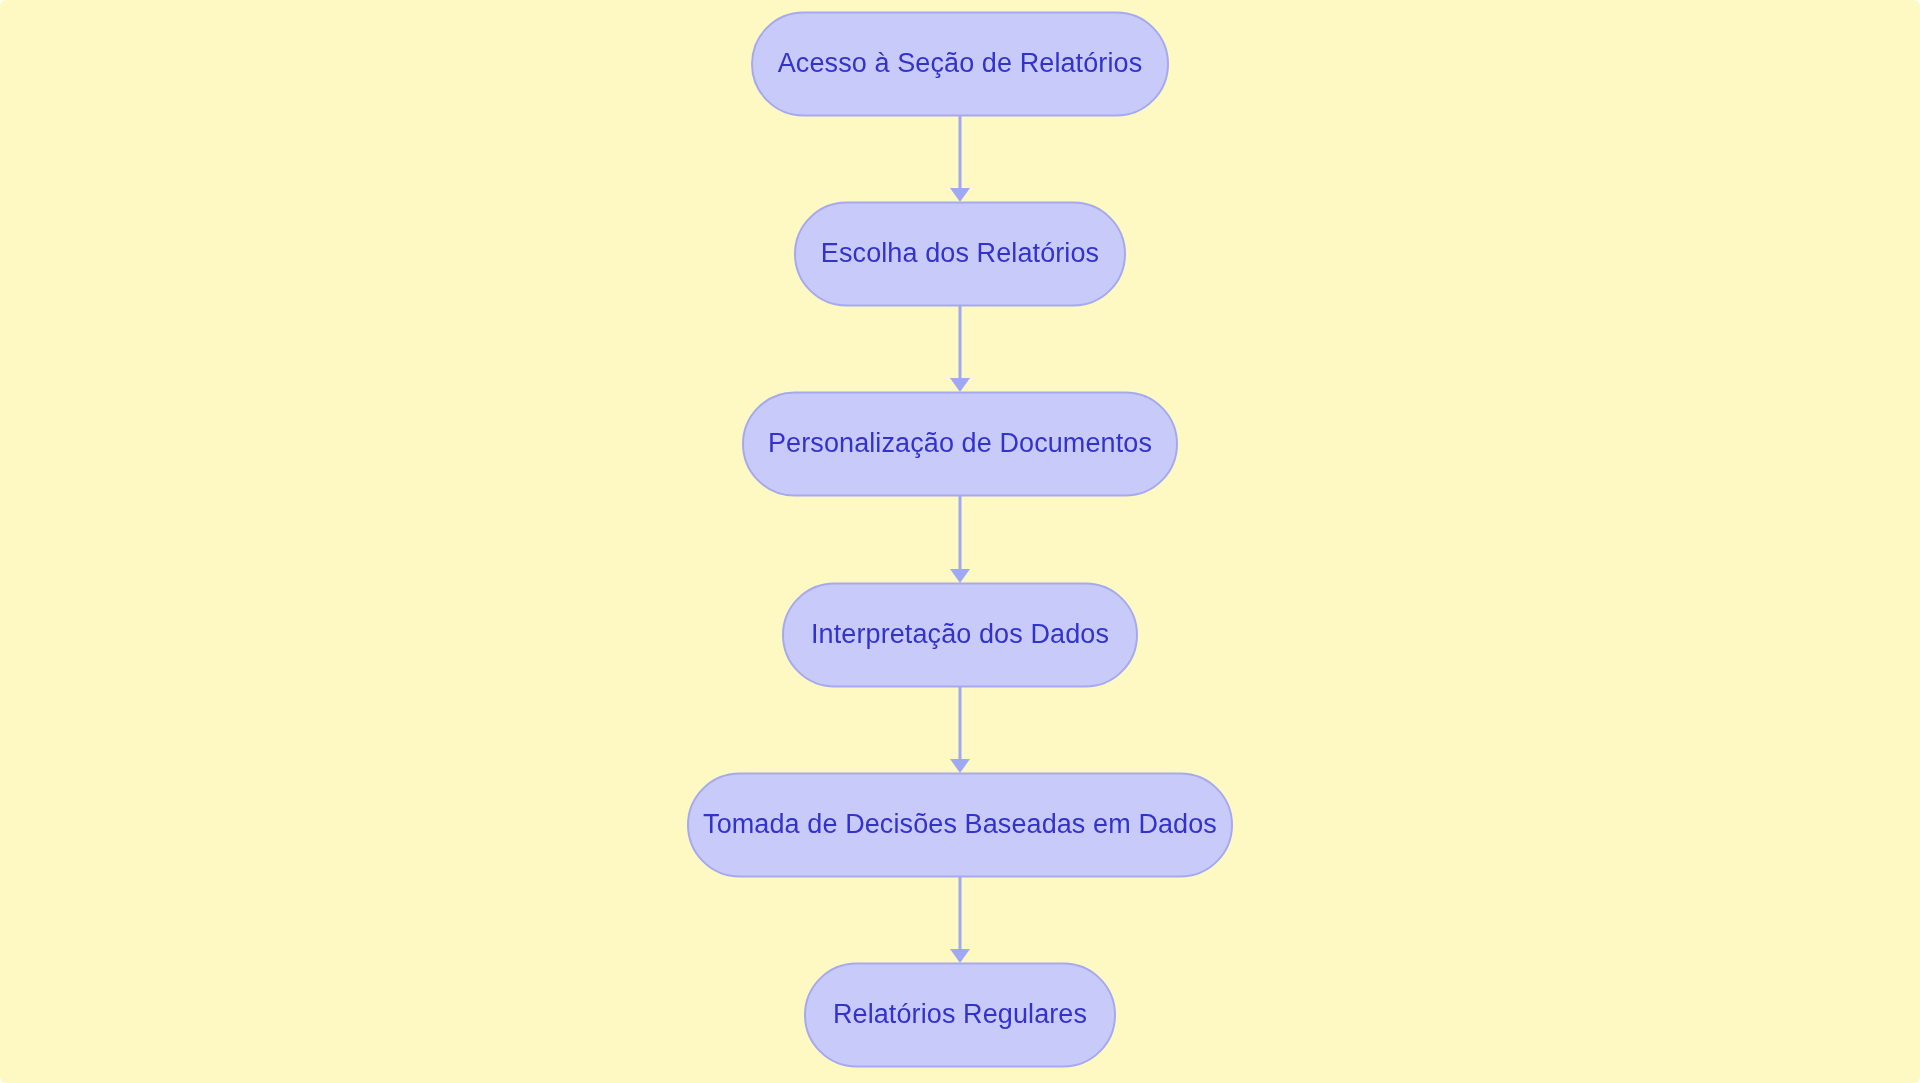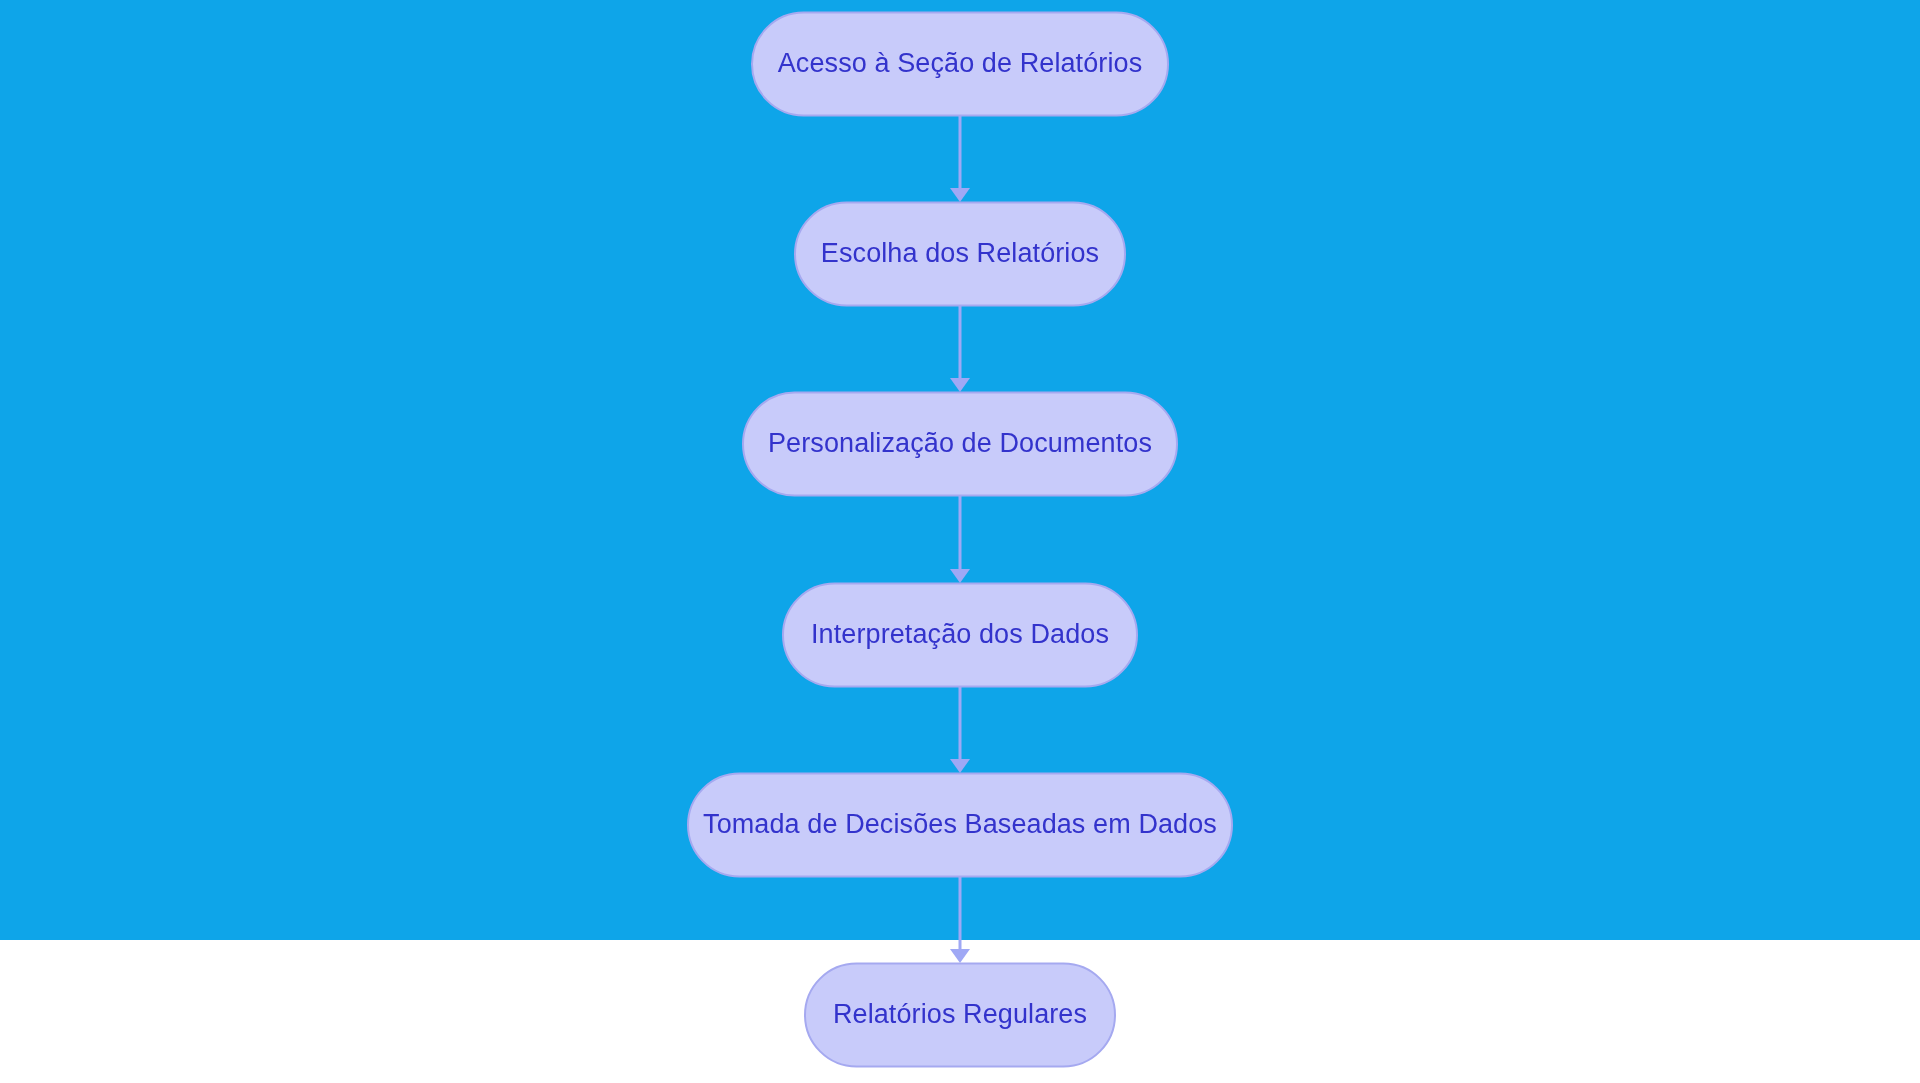--- a/index.html
+++ b/index.html
@@ -10,22 +10,23 @@
   }
   body {
     width: 1920px;
     height: 1083px;
     font-family: "Liberation Sans", sans-serif;
     overflow: hidden;
   }
   #flow-canvas {
     position: relative;
     width: 1920px;
-    height: 940px;
-    background: #0ea5e9;
+    height: 1083px;
+    background: #fef9c3;
+    border-radius: 6px;
   }
   #flow-svg {
     position: absolute;
     top: 0;
     left: 0;
     width: 1920px;
     height: 1083px;
     display: block;
   }
   .node-shape {

